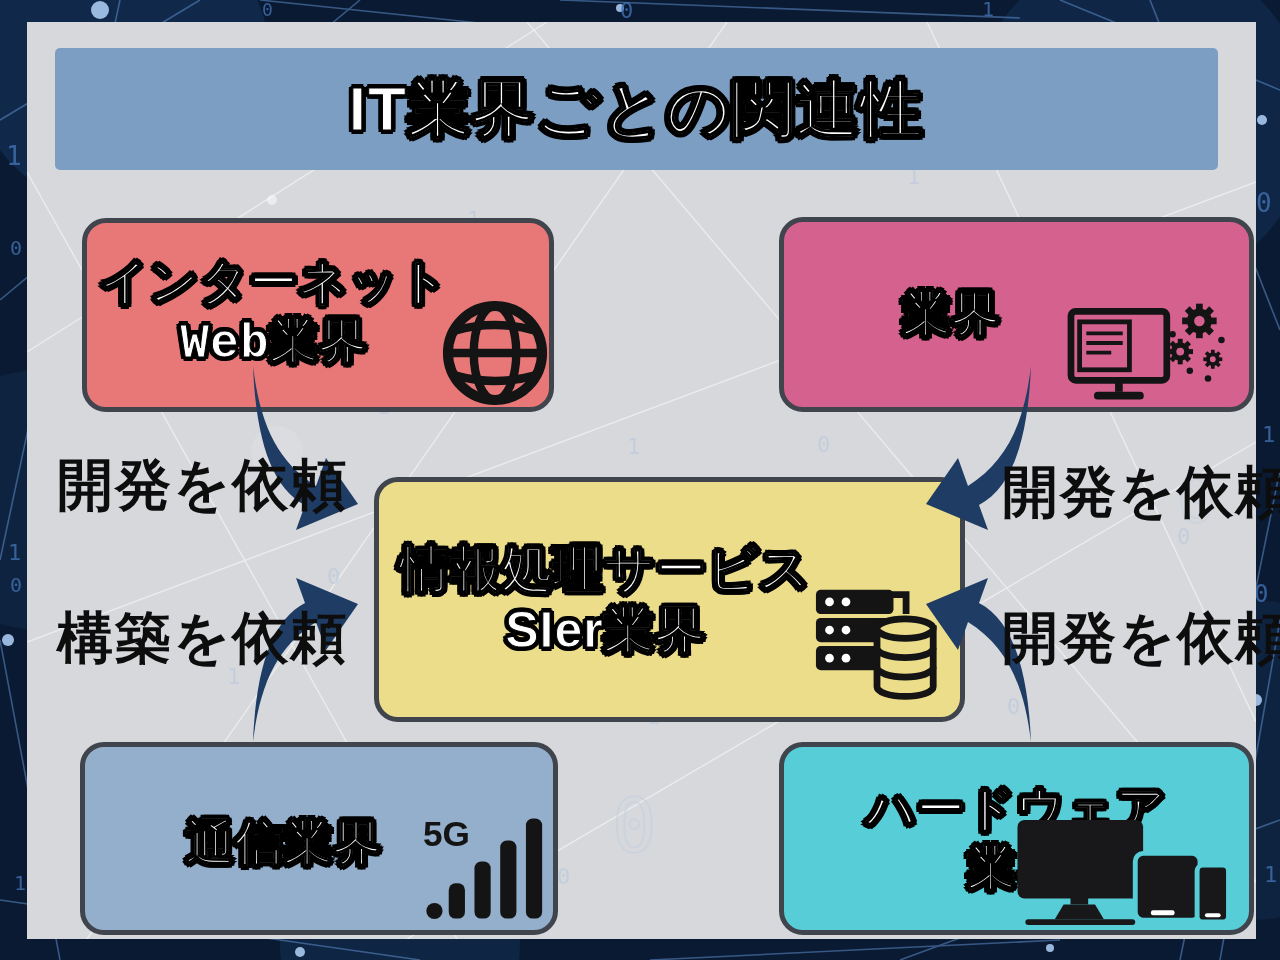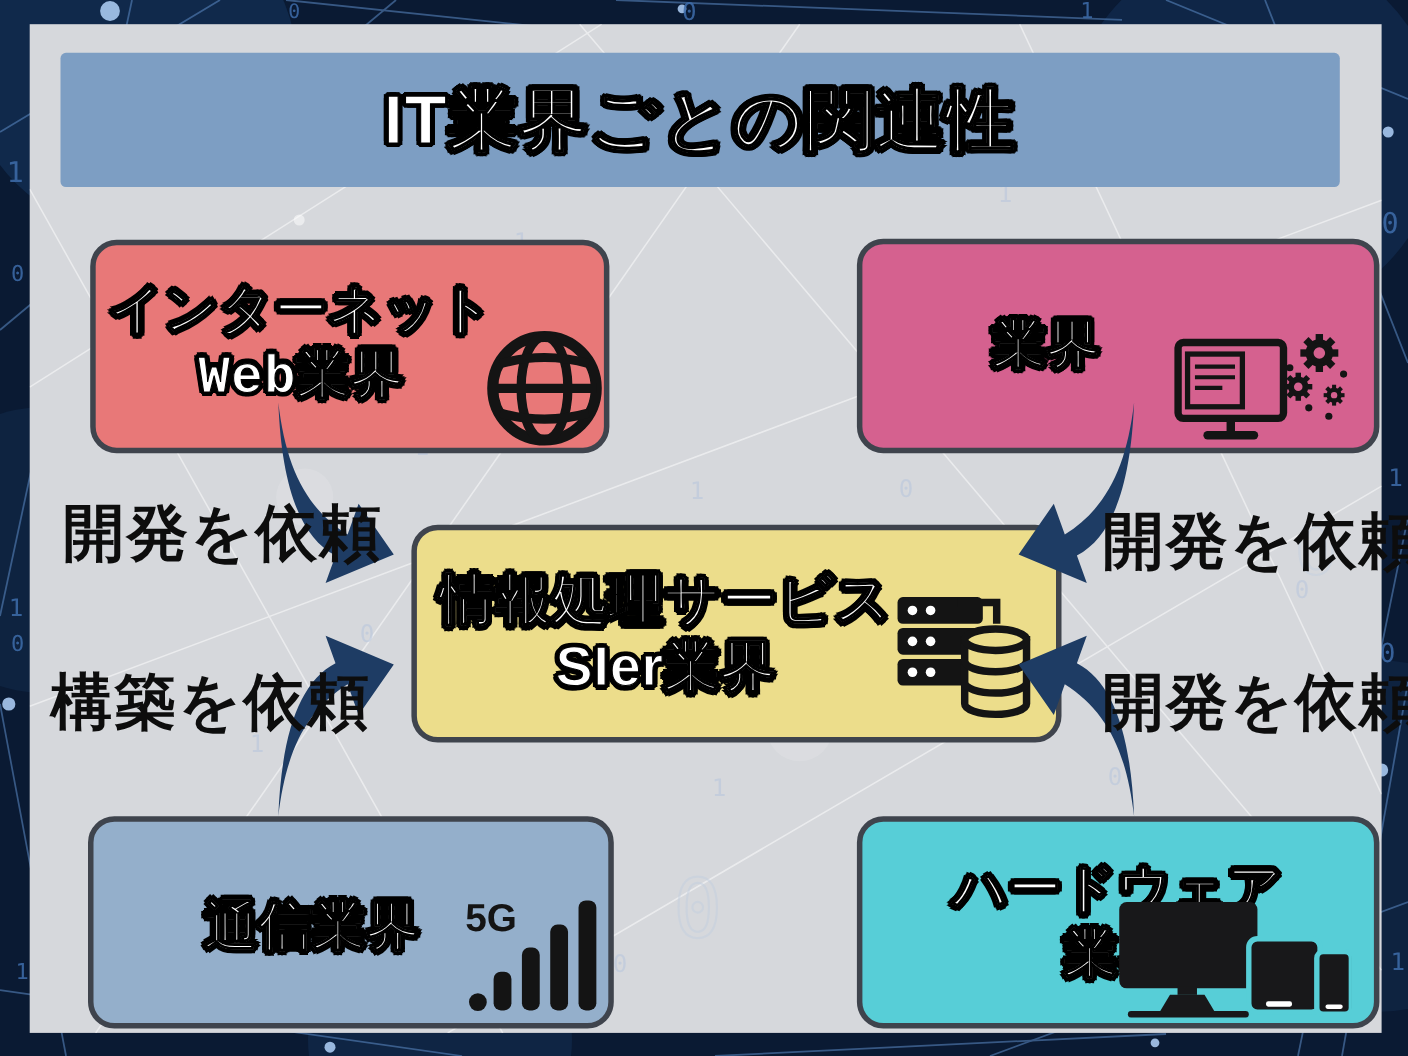--- a/index.html
+++ b/index.html
@@ -22,21 +22,21 @@
     color:#ffffff; -webkit-text-stroke:1px #000;
     text-shadow: 3px 0 #000,-3px 0 #000,0 3px #000,0 -3px #000,
       2.4px 2.4px #000,-2.4px 2.4px #000,2.4px -2.4px #000,-2.4px -2.4px #000,
       4px 1.5px #000,-4px 1.5px #000,4px -1.5px #000,-4px -1.5px #000,
       1.5px 4px #000,-1.5px 4px #000,1.5px -4px #000,-1.5px -4px #000;
   }
 
   .box { position:absolute; border:5px solid #3f444d; border-radius:24px; z-index:3; }
   .box-tl { left:55px;  top:196px; width:472px; height:194px; background:#e87878; }
   .box-tr { left:752px; top:195px; width:475px; height:195px; background:#d5618f; }
-  .box-c  { left:347px; top:455px; width:591px; height:198px; background:#ecdd8b;text-decoration:underline; }
+  .box-c  { left:347px; top:455px; width:591px; height:245px; background:#ecdd8b;text-decoration:underline; }
   .box-bl { left:53px;  top:720px; width:478px; height:193px; background:#94afcb; }
   .box-br { left:752px; top:720px; width:475px; height:193px; background:#57ced7; }
 
   .box-text { position:absolute; inset:0; display:flex; flex-direction:column;
               align-items:center; justify-content:center; gap:6px; z-index:1; }
   .box-text .ln { font-size:48px; font-weight:bold; line-height:1.1; letter-spacing:1px; white-space:nowrap; }
   .box-tl .box-text { padding-right:88px;font-family:Liberation Mono, monospace; }
   .box-tr .box-text { padding-right:130px; }
   .box-c  .box-text { padding-right:128px; }
   .box-c  .box-text .ln { font-size:50px; }
@@ -48,21 +48,21 @@
   .icon-swgears { right:14px; bottom:-4px; }
   .icon-server  { right:20px; bottom:10px; }
   .icon-5g      { right:8px;  bottom:4px; }
   .icon-devices { right:20px; bottom:4px; }
 
   .arrows-svg { position:absolute; left:0; top:0; z-index:4; pointer-events:none; }
 
   .req-label { position:absolute; z-index:5; font-size:56px; font-weight:bold;
                color:#0d0d0d; letter-spacing:2px; white-space:nowrap; }
   .lbl-tl { left:57px;   top:448px; }
-  .lbl-bl { left:46px;   top:601px; }
+  .lbl-bl { left:57px;   top:601px; }
   .lbl-tr { left:1002px; top:455px; }
   .lbl-br { left:1002px; top:601px; }
 </style>
 </head>
 <body>
 
 <div class="stage">
 
   <svg class="bg-svg" width="1280" height="960" viewBox="0 0 1280 960">
     <rect width="1280" height="960" fill="#0a1a33"></rect>

